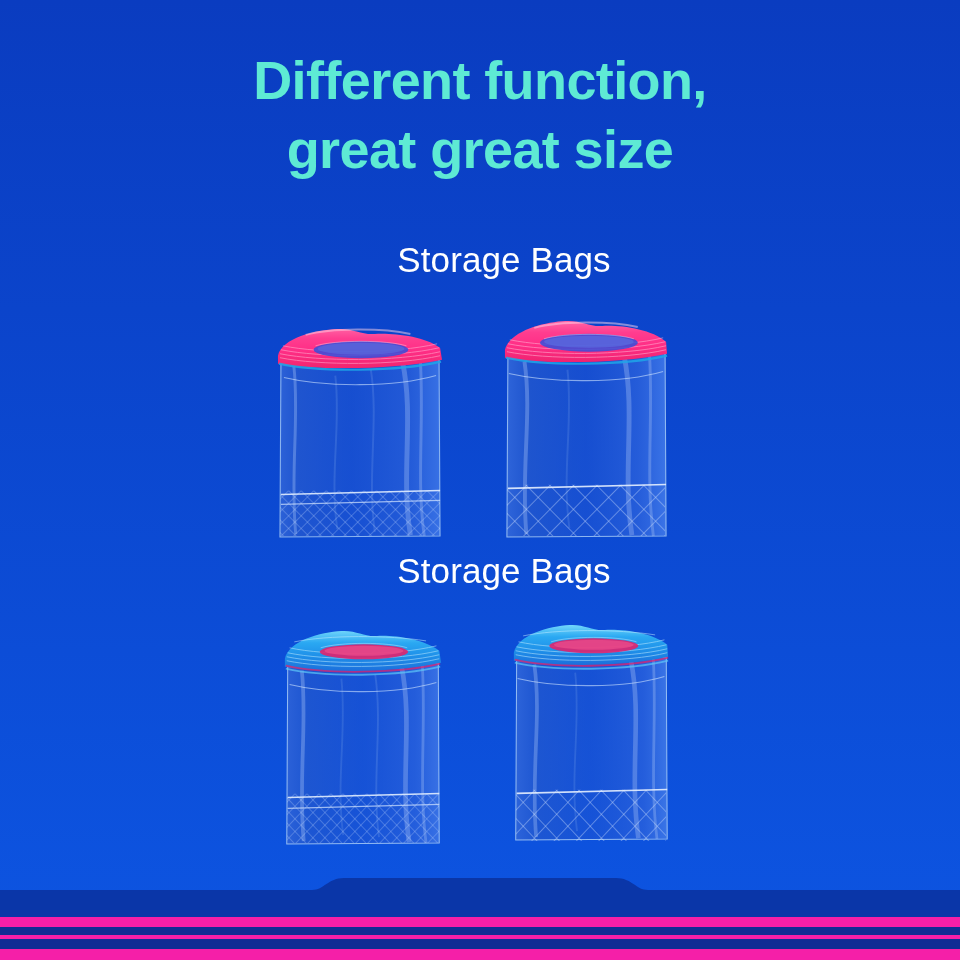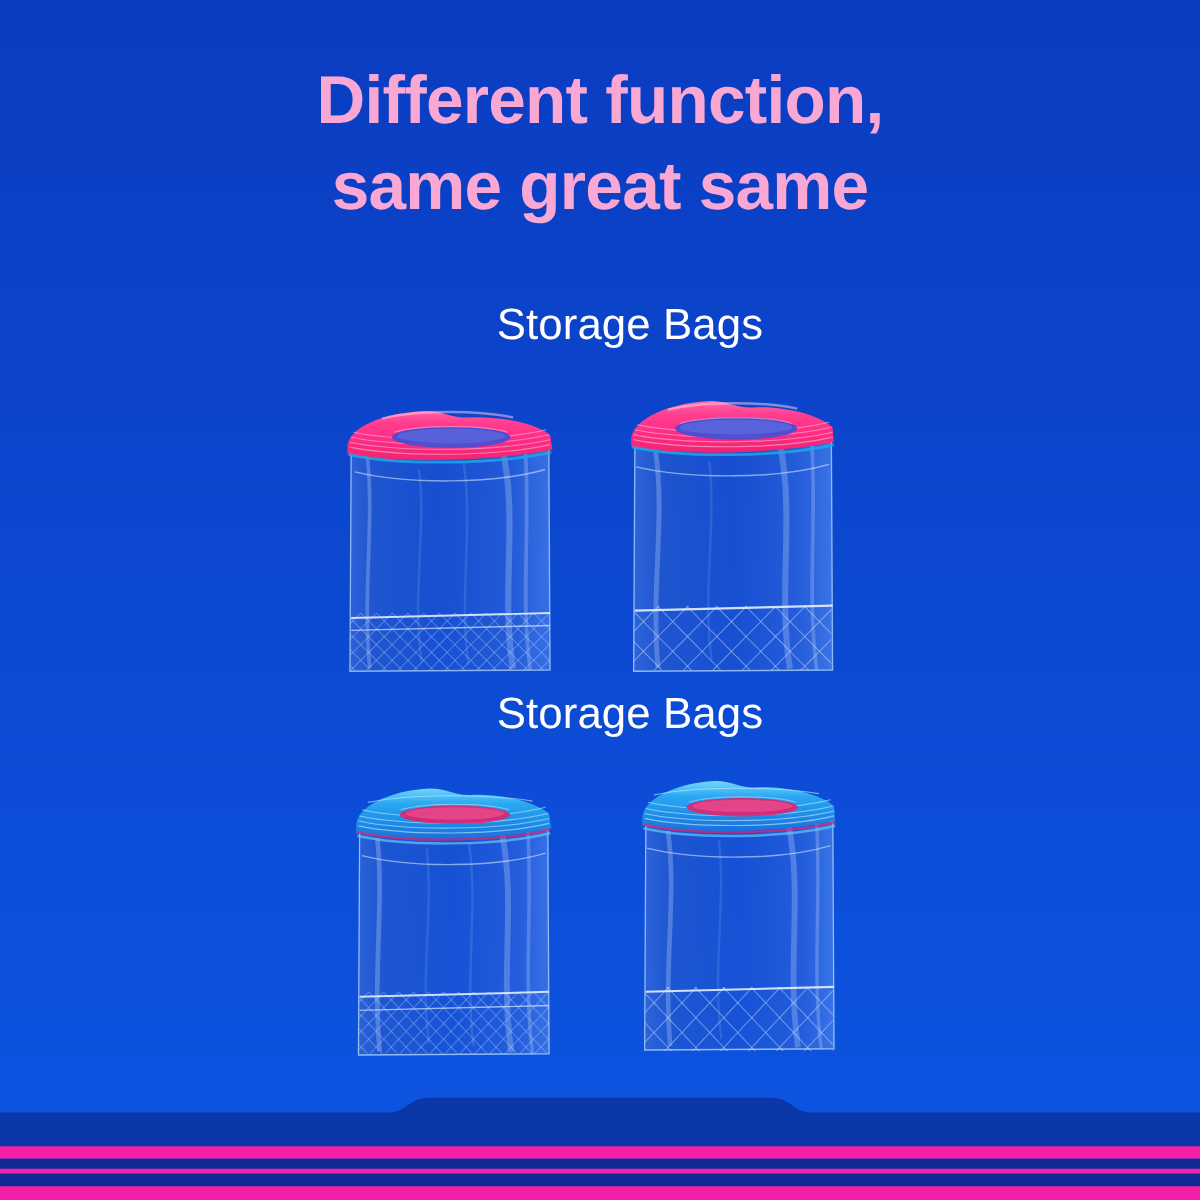--- a/index.html
+++ b/index.html
@@ -19,21 +19,21 @@
         #0B41C8 35%,
         #0C47D0 65%,
         #0D50DC 90%,
         #0D55E2 100%);
   }
 
   
   #headline {
     position:absolute; top:46px; left:0; width:960px;
     text-align:center;
-    color:#f9a8d4;
+    color:#5eead4;
     font-size:54px;
     line-height:1.28;
     font-weight:700;
     letter-spacing:-0.6px;
   }
   #headline .ln { display:block; }
 
   
   .section-label {
     position:absolute; left:0; width:960px;
@@ -62,21 +62,21 @@
   }
   #footer svg { display:block; width:960px; height:82px; }
 </style>
 </head>
 <body>
 
 <div id="bg" style="background: linear-gradient(rgb(10, 60, 192) 0%, rgb(13, 85, 226) 100%);"></div>
 
 <h1 id="headline">
   <span class="ln">Different function,</span>
-  <span class="ln">same great same</span>
+  <span class="ln">great great size</span>
 </h1>
 
 <div class="section-label" id="label-storage">Storage Bags</div>
 
 <div class="bag-row" id="row-storage">
 
   <div class="bag" id="bag-storage-left" style="left: 276px; top: 14px; width: 168px; height: 214px;">
     <svg viewBox="0 0 170 216" preserveAspectRatio="none">
       <defs>
         <linearGradient id="sbodyL" x1="0" y1="0" x2="1" y2="0">

